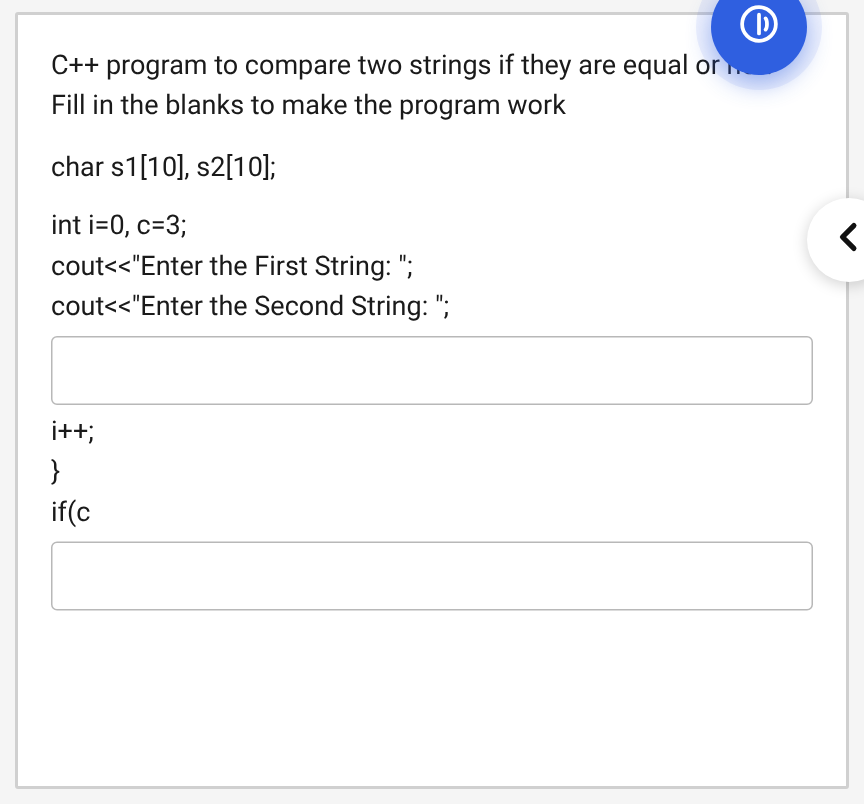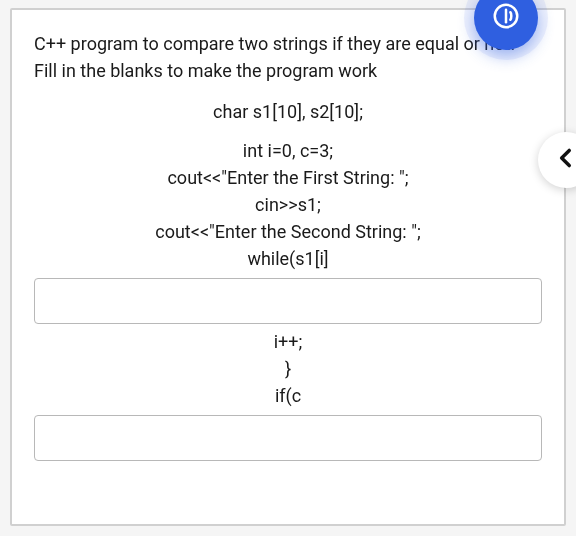--- a/index.html
+++ b/index.html
@@ -27,21 +27,20 @@
     }
     .code-block {
       font-size: 18px;
       line-height: 1.5;
       color: #1a1a1a;
       font-family: -apple-system, BlinkMacSystemFont, "Segoe UI", Roboto, sans-serif;
     }
     .code-line {
       white-space: pre-wrap;
       margin: 0;
-      text-align: center;
     }
     .gap { height: 12px; }
     .blank-input {
       width: 100%;
       height: 46px;
       border: 1px solid #b8b8b8;
       border-radius: 4px;
       font-size: 16px;
       padding: 8px 10px;
       margin: 6px 0 4px 0;
@@ -82,23 +81,21 @@
 <body>
 
 <div class="card">
   <p class="prompt">C++ program to compare two strings if they are equal or not. Fill in the blanks to make the program work</p>
 
   <div class="code-block">
     <div class="code-line">char s1[10], s2[10];</div>
     <div class="gap"></div>
     <div class="code-line">int i=0, c=3;</div>
     <div class="code-line">cout&lt;&lt;"Enter the First String: ";</div>
-    <div class="code-line">cin&gt;&gt;s1;</div>
     <div class="code-line">cout&lt;&lt;"Enter the Second String: ";</div>
-    <div class="code-line">while(s1[i]</div>
 
     <input type="text" class="blank-input" value="" style="">
 
     <div class="code-line">i++;</div>
     <div class="code-line">}</div>
     <div class="code-line">if(c</div>
 
     <input type="text" class="blank-input" value="" style="">
   </div>
 </div>

